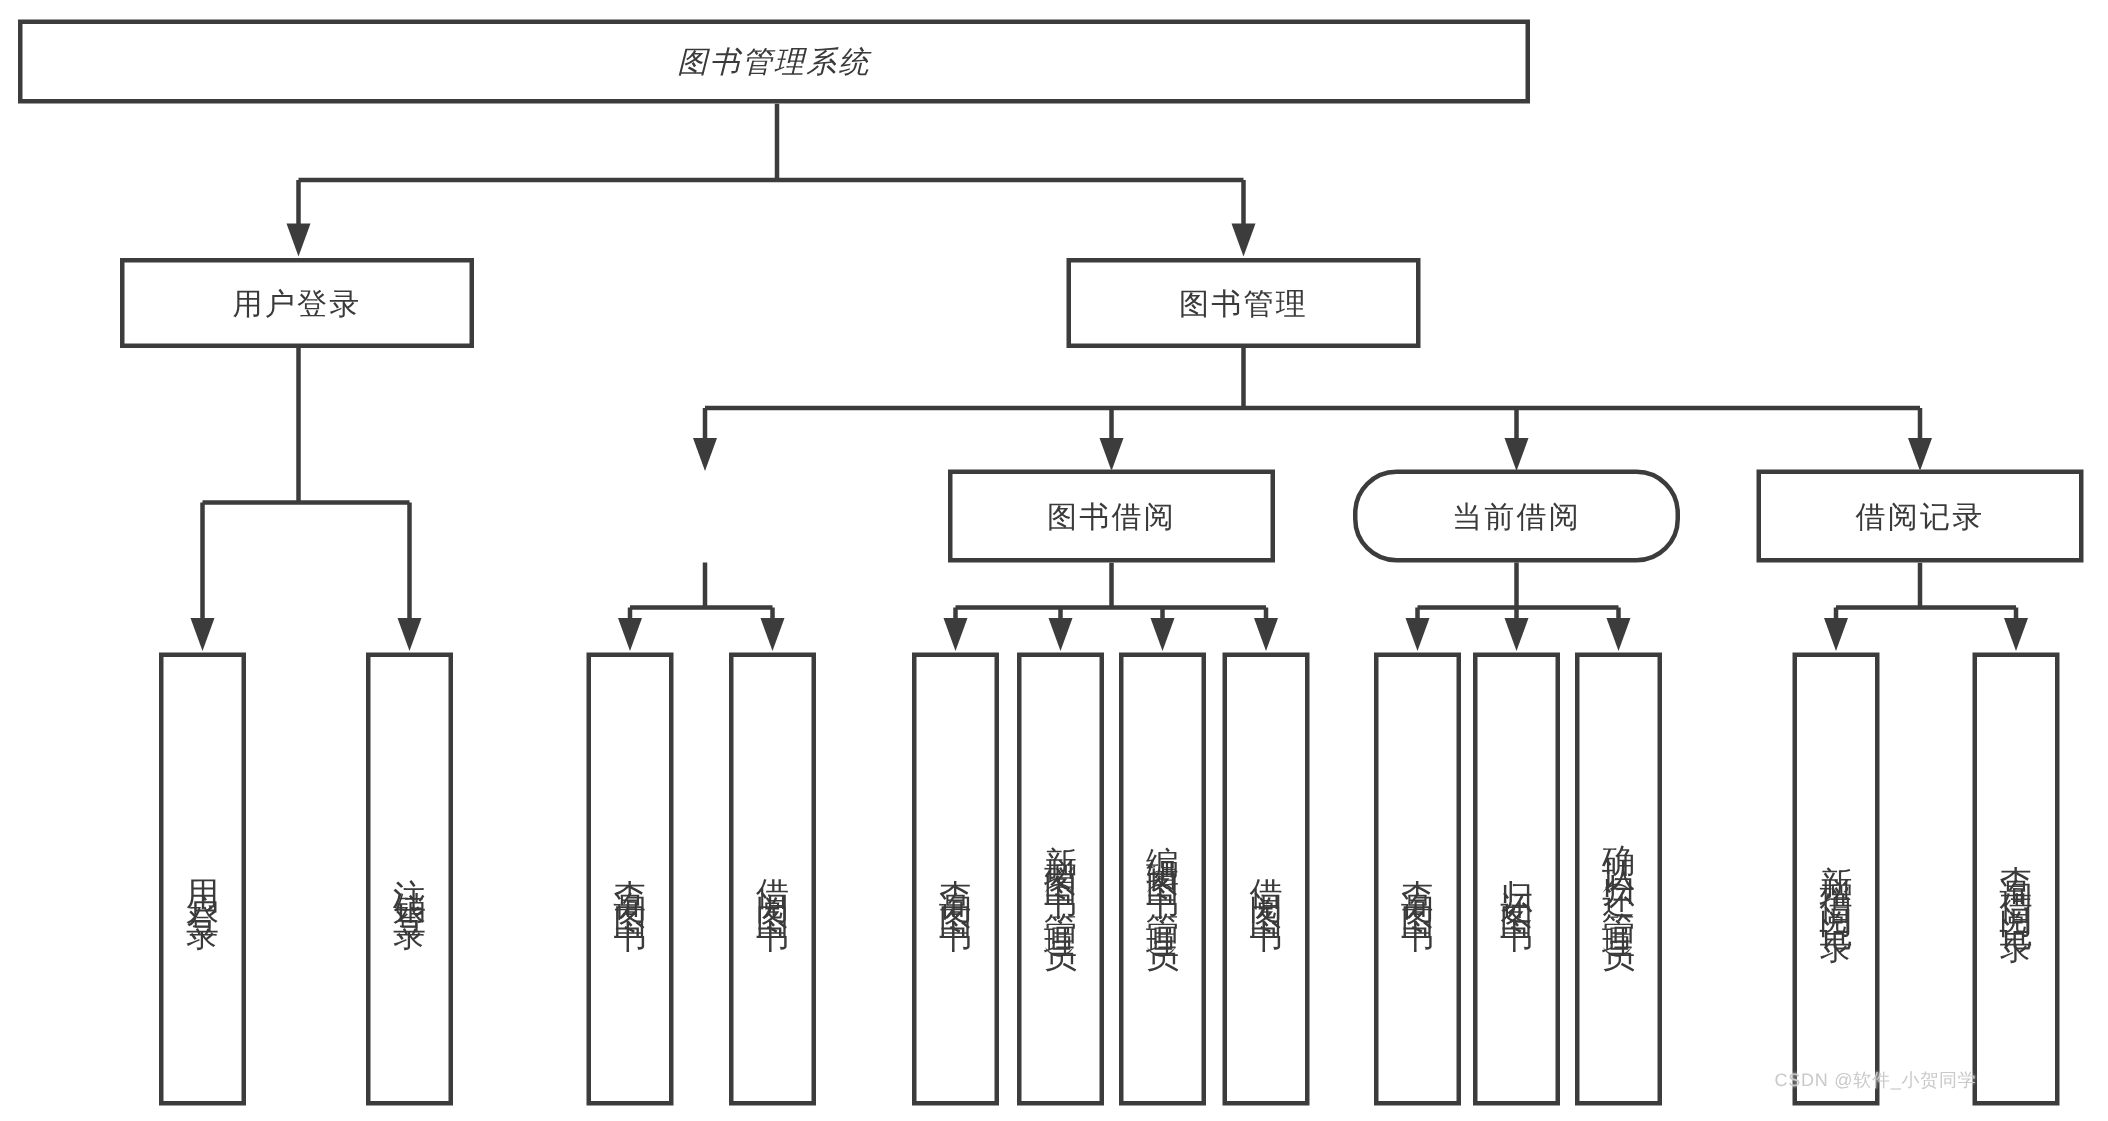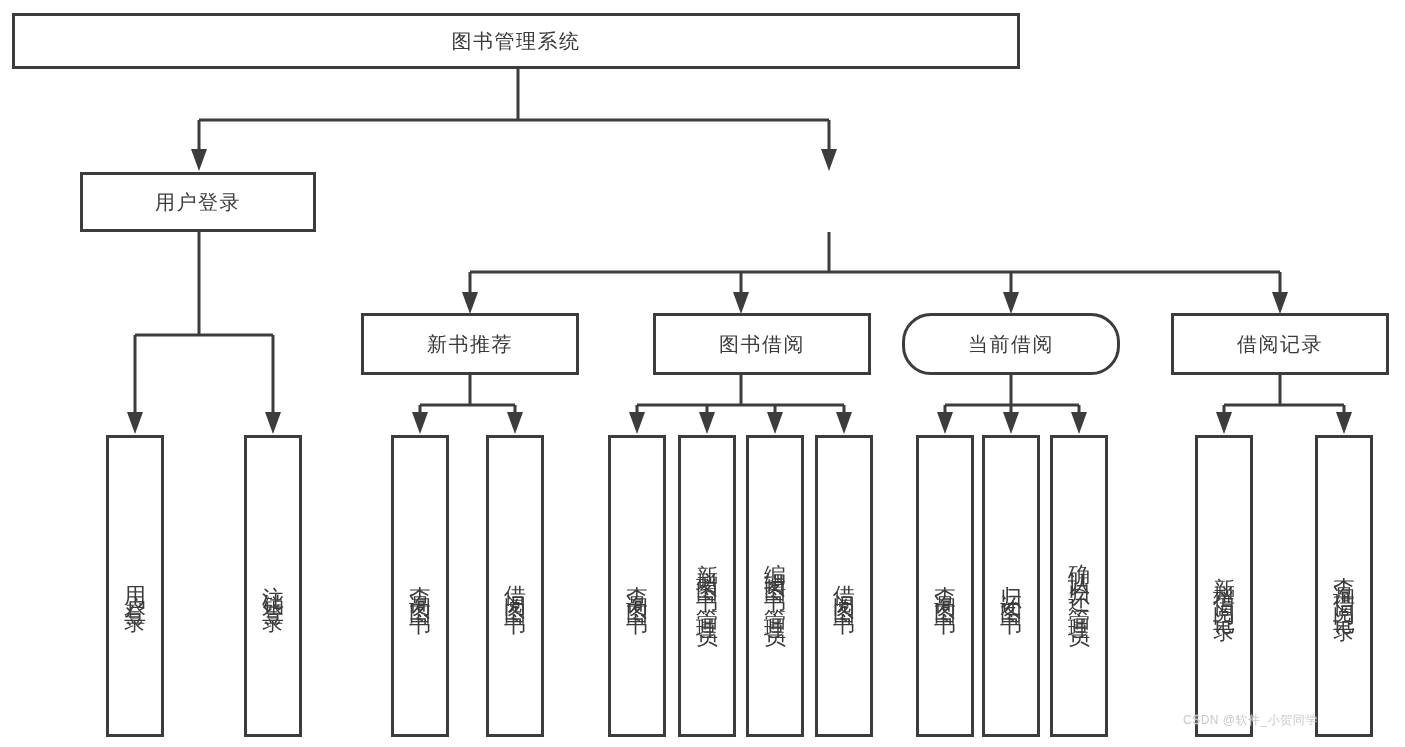--- a/index.html
+++ b/index.html
@@ -21,25 +21,25 @@
   svg.connectors polygon { fill: var(--line); stroke: none; }
 
   .box {
     position: absolute; box-sizing: border-box; z-index: 1;
     border: 3px solid var(--line); background: var(--box-bg);
     display: flex; align-items: center; justify-content: center;
     color: var(--text);
   }
   .h .lbl { font-size: 20px; letter-spacing: 1.5px; white-space: nowrap; }
 
-  #n-root   { left: 12px;   top: 13px;  width: 1008px; height: 56px; }
+  #n-root   { left: 12px;   top: 13px;  width: 1008px; height: 56px; font-style: italic; }
   #n-l2-0   { left: 80px;   top: 172px; width: 236px;  height: 60px; }
   #n-l2-1   { left: 711px;  top: 172px; width: 236px;  height: 60px; }
   #n-l3-0   { left: 361px;  top: 313px; width: 218px;  height: 62px; }
-  #n-l3-1   { left: 632px;  top: 313px; width: 218px;  height: 62px; margin-left: 21px; }
+  #n-l3-1   { left: 632px;  top: 313px; width: 218px;  height: 62px; }
   #n-l3-2   { left: 902px;  top: 313px; width: 218px;  height: 62px; border-radius: 29px; }
   #n-l3-3   { left: 1171px; top: 313px; width: 218px;  height: 62px; }
 
   .leaf { width: 58px; height: 302px; top: 435px; }
   .leaf .lbl {
     writing-mode: vertical-rl; text-orientation: mixed;
     font-size: 22px; letter-spacing: 9px; line-height: 1; white-space: nowrap;
   }
   #n-leaf-0  { left: 106px; }
   #n-leaf-1  { left: 244px; }
@@ -109,24 +109,24 @@
     </g>
   </svg>
 
   <div class="box h" id="n-root">
     <span class="lbl">图书管理系统</span>
   </div>
 
   <div class="box h" id="n-l2-0">
     <span class="lbl">用户登录</span>
   </div>
+  <div class="box h" id="n-l2-1">
+    <span class="lbl">图书管理</span>
+  </div>
 
-  <div class="box h" id="n-l3-0">
-    <span class="lbl">新书推荐</span>
-  </div>
   <div class="box h" id="n-l3-1">
     <span class="lbl">图书借阅</span>
   </div>
   <div class="box h" id="n-l3-2">
     <span class="lbl">当前借阅</span>
   </div>
   <div class="box h" id="n-l3-3">
     <span class="lbl">借阅记录</span>
   </div>
 

